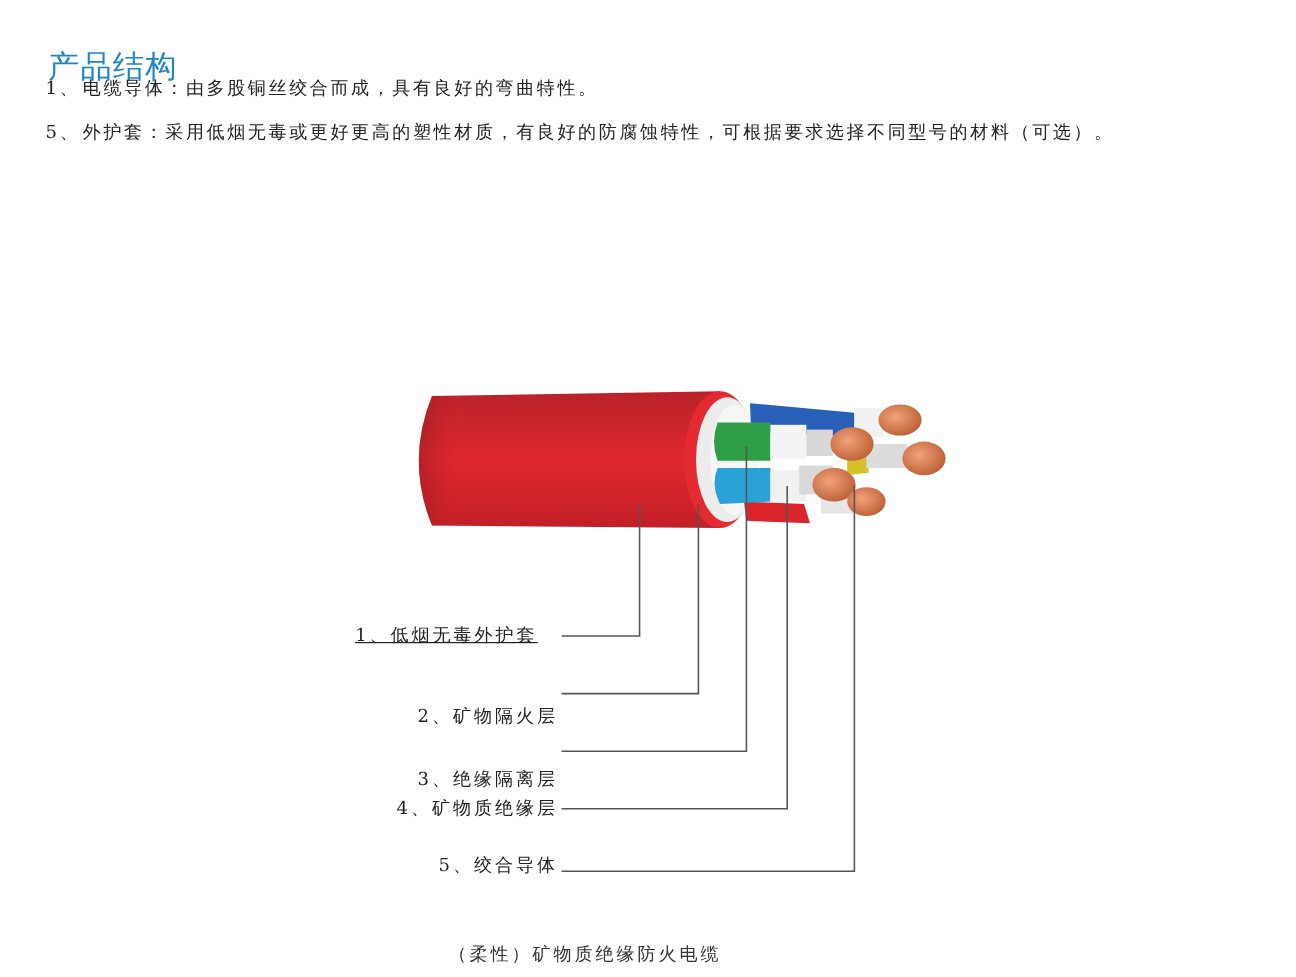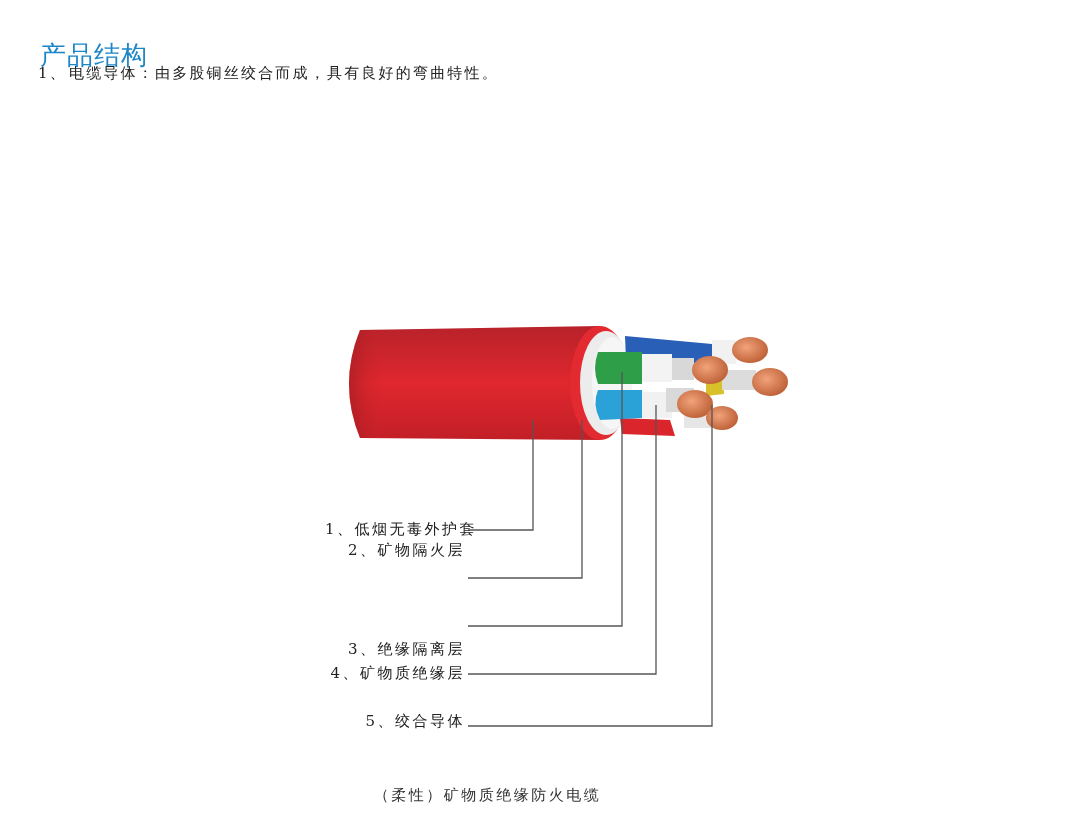--- a/index.html
+++ b/index.html
@@ -15,20 +15,21 @@
   .lines { position: absolute; left: 0; top: 0; }
   .caption { position: absolute; left: 0; width: 975px; top: 786px; text-align: center; font-size: 15px; letter-spacing: 2.5px; color: #333; }
 </style>
 </head>
 <body>
 
 <div class="title">产品结构</div>
 
 <ul class="spec-list">
   <li class="spec-item"><span class="num">1、</span><span>电缆导体：由多股铜丝绞合而成，具有良好的弯曲特性。</span></li>
+  <li class="spec-item"><span class="num">5、</span><span>外护套：采用低烟无毒或更好更高的塑性材质，有良好的防腐蚀特性，可根据要求选择不同型号的材料（可选）。</span></li>
 </ul>
 
 <svg class="cable" width="470" height="130" viewBox="0 0 470 130">
   <defs>
     <linearGradient id="redg" x1="0" y1="0" x2="0" y2="1">
       <stop offset="0" stop-color="#b8222a"></stop>
       <stop offset="0.5" stop-color="#e0272e"></stop>
       <stop offset="1" stop-color="#c21f27"></stop>
     </linearGradient>
     <linearGradient id="redh" x1="0" y1="0" x2="1" y2="0">
@@ -80,19 +81,19 @@
 <svg class="lines" width="1080" height="814" viewBox="0 0 1080 814">
   <g fill="none" stroke="#555555" stroke-width="1.3">
     <polyline points="533,420 533,530 468,530"></polyline>
     <polyline points="582,420 582,578 468,578"></polyline>
     <polyline points="622,372 622,626 468,626"></polyline>
     <polyline points="656,405 656,674 468,674"></polyline>
     <polyline points="712,405 712,726 468,726"></polyline>
   </g>
 </svg>
 
-<div class="callout-label" style="right:603px; top:520px;">1、低烟无毒外护套</div>
-<div class="callout-label" style="right:615px; top:541px;">2、矿物隔火层</div>
+<div class="callout-label" style="right:632px; top:520px;text-decoration:underline;">1、低烟无毒外护套</div>
+<div class="callout-label" style="right:615px; top:588px;">2、矿物隔火层</div>
 <div class="callout-label" style="right:615px; top:616px;margin-top:24px;">3、绝缘隔离层</div>
 <div class="callout-label" style="right:615px; top:664px;">4、矿物质绝缘层</div>
 <div class="callout-label" style="right:615px; top:712px;">5、绞合导体</div>
 
 <div class="caption">（柔性）矿物质绝缘防火电缆</div>
 
 </body></html>

